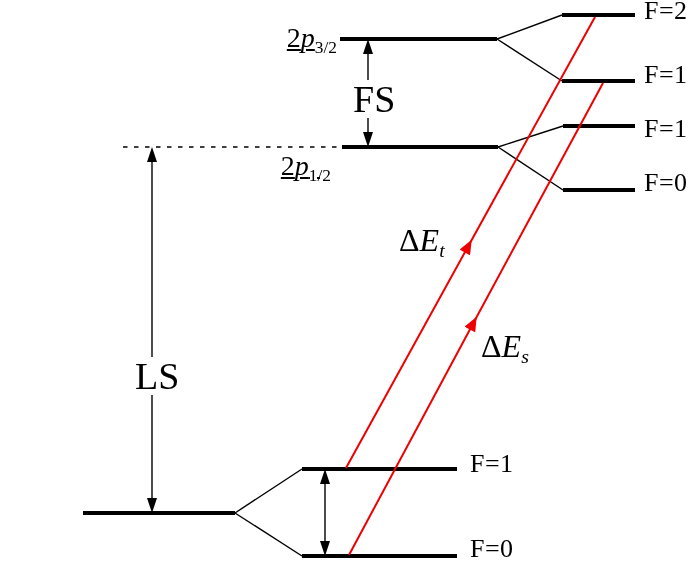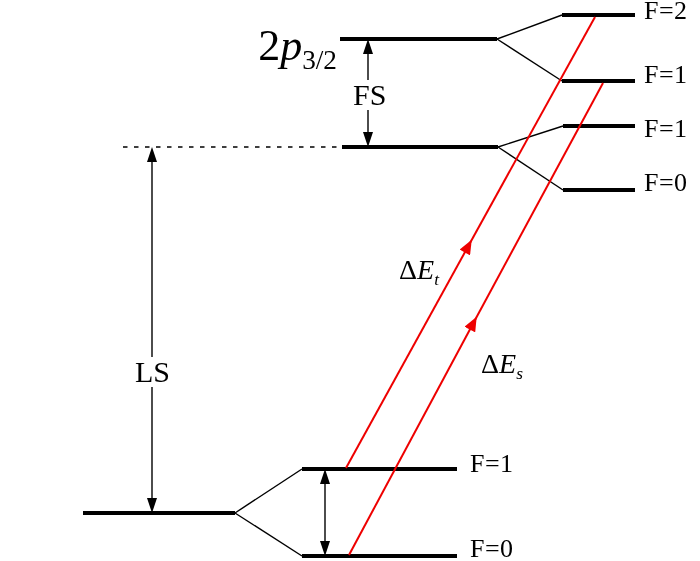--- a/index.html
+++ b/index.html
@@ -22,24 +22,24 @@
   .dashed{stroke:var(--ink);stroke-width:1.6;stroke-dasharray:4.5 6.5;}
   .head{fill:var(--ink);stroke:none;}
   .red{stroke:var(--accent);stroke-width:2;fill:none;}
   .redhead{fill:var(--accent);stroke:none;}
   .lbl{
     position:absolute;
     line-height:1;
     white-space:nowrap;
     color:var(--ink);
   }
-  .term{font-size:44px;}
-  .split{font-size:30px;background:var(--paper);padding:0 3px;}
+  .term{font-size:28px;text-decoration:underline;}
+  .split{font-size:38px;background:var(--paper);padding:0 3px;}
   .flbl{font-size:26px;letter-spacing:0.5px;}
-  .dE{font-size:28px;margin-top:32px;}
+  .dE{font-size:32px;}
   .it{font-style:italic;}
   .sb{font-size:0.62em;vertical-align:-0.32em;}
   .ralign{text-align:right;}
 </style>
 </head>
 <body>
 
 <div id="stage">
 
   <svg id="diagram-svg" width="700" height="561" viewBox="0 0 700 561">
@@ -91,29 +91,30 @@
       <path class="red" d="M470,243 L595,17"></path>
     </g>
     <g>
       <path class="red" d="M349,555 L475,320" marker-end="url(#redarrow)"></path>
       <path class="red" d="M475,320 L603,83"></path>
     </g>
   </svg>
 
   <div class="lbl term ralign" style="left:237px;top:24px;width:100px;"><span>2</span><span class="it">p</span><span class="sb">3/2</span></div>
 
+  <div class="lbl term ralign" style="left:231px;top:152px;width:100px;"><span>2</span><span class="it">p</span><span class="sb">1/2</span></div>
 
 
   <div class="lbl split" style="left:350px;top:80px;">FS</div>
   <div class="lbl split" style="left:132px;top:315px;margin-top:42px;">LS</div>
 
   <div class="lbl flbl" style="left:644px;top:-2px;">F=2</div>
   <div class="lbl flbl" style="left:644px;top:62px;">F=1</div>
   <div class="lbl flbl" style="left:644px;top:116px;">F=1</div>
   <div class="lbl flbl" style="left:644px;top:170px;">F=0</div>
   <div class="lbl flbl" style="left:470px;top:451px;">F=1</div>
   <div class="lbl flbl" style="left:470px;top:536px;">F=0</div>
 
   <div class="lbl dE" style="left:399px;top:224px;"><span>Δ</span><span class="it">E</span><span class="sb it">t</span></div>
 
-  <div class="lbl dE" style="left:481px;top:318px;"><span>Δ</span><span class="it">E</span><span class="sb it">s</span></div>
+  <div class="lbl dE" style="left:481px;top:330px;"><span>Δ</span><span class="it">E</span><span class="sb it">s</span></div>
 
 </div>
 
 </body></html>

